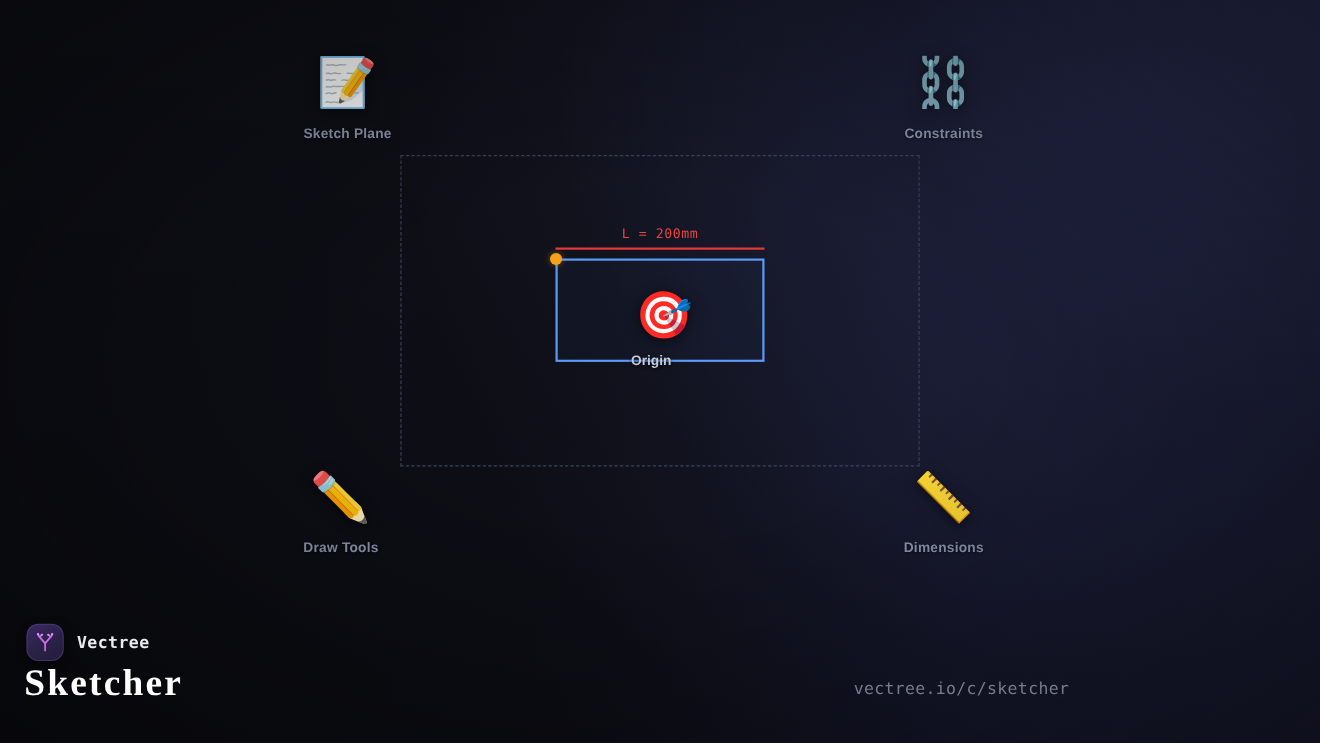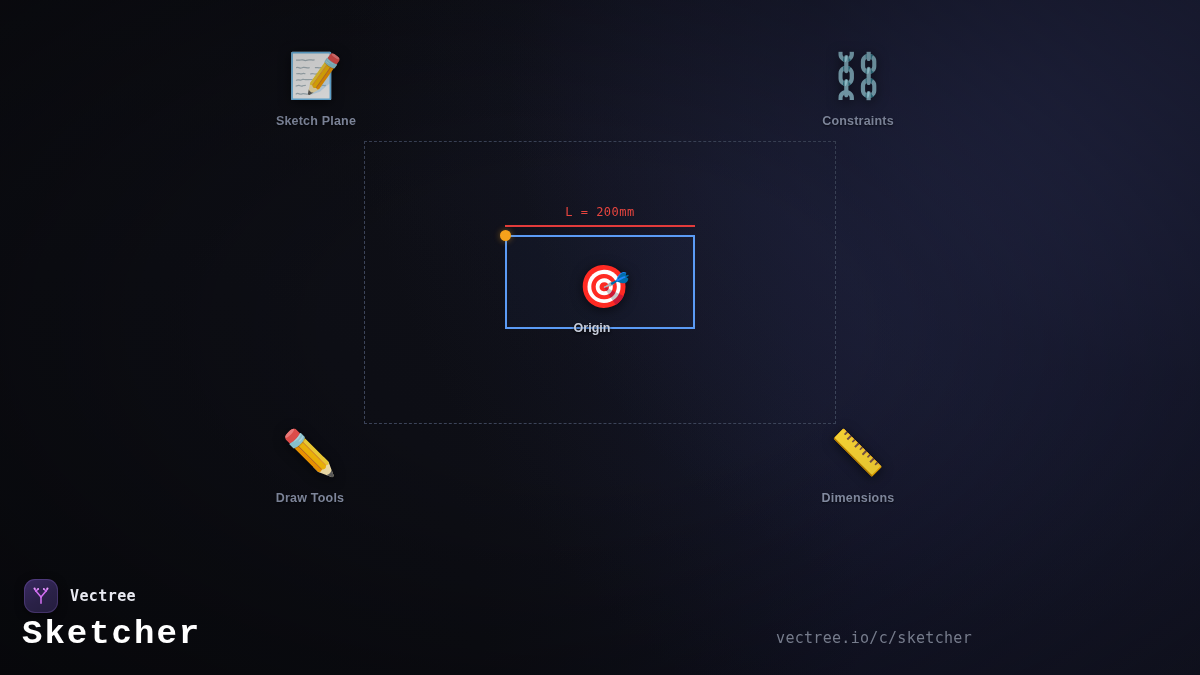--- a/index.html
+++ b/index.html
@@ -115,41 +115,41 @@
     width:140px;
     text-align:center;
     font-size:12.5px;
     font-weight:bold;
     color:#c6ccda;
     text-shadow:0 1px 3px rgba(0,0,0,.85);
     white-space:nowrap;
   }
 
   
-  #footer { position:absolute; left:0; bottom:0; width:994px; height:110px; }
+  #footer { position:absolute; left:0; bottom:12px; width:994px; height:110px; }
   #brand-row {
     position:absolute; left:24px; top:14px;
     display:flex; align-items:center; gap:12px;
   }
   #brand-logo {
     width:34px; height:34px;
     border-radius:11px;
     background: linear-gradient(150deg, #3a2a63 0%, #2a2147 55%, #241d3e 100%);
     display:flex; align-items:center; justify-content:center;
     box-shadow: 0 2px 8px rgba(0,0,0,0.5), inset 0 0 0 1px rgba(150,110,220,0.25);
   }
   #brand-name {
     font-family:"DejaVu Sans Mono", monospace;
     font-size:15px; font-weight:bold;
     color:#e9eaf2;
     letter-spacing:0.4px;
   }
   #product-title {
     position:absolute; left:22px; top:50px;
-    font-family:Liberation Mono, monospace;
+    font-family:Liberation Serif, serif;
     font-size:34px; font-weight:bold;
     color:#ffffff;
     letter-spacing:2px;
   }
   #footer-url {
     position:absolute; right:22px; top:64px;
     font-family:"DejaVu Sans Mono", monospace;
     font-size:15px;
     color:#767c8c;
     letter-spacing:0.3px;

